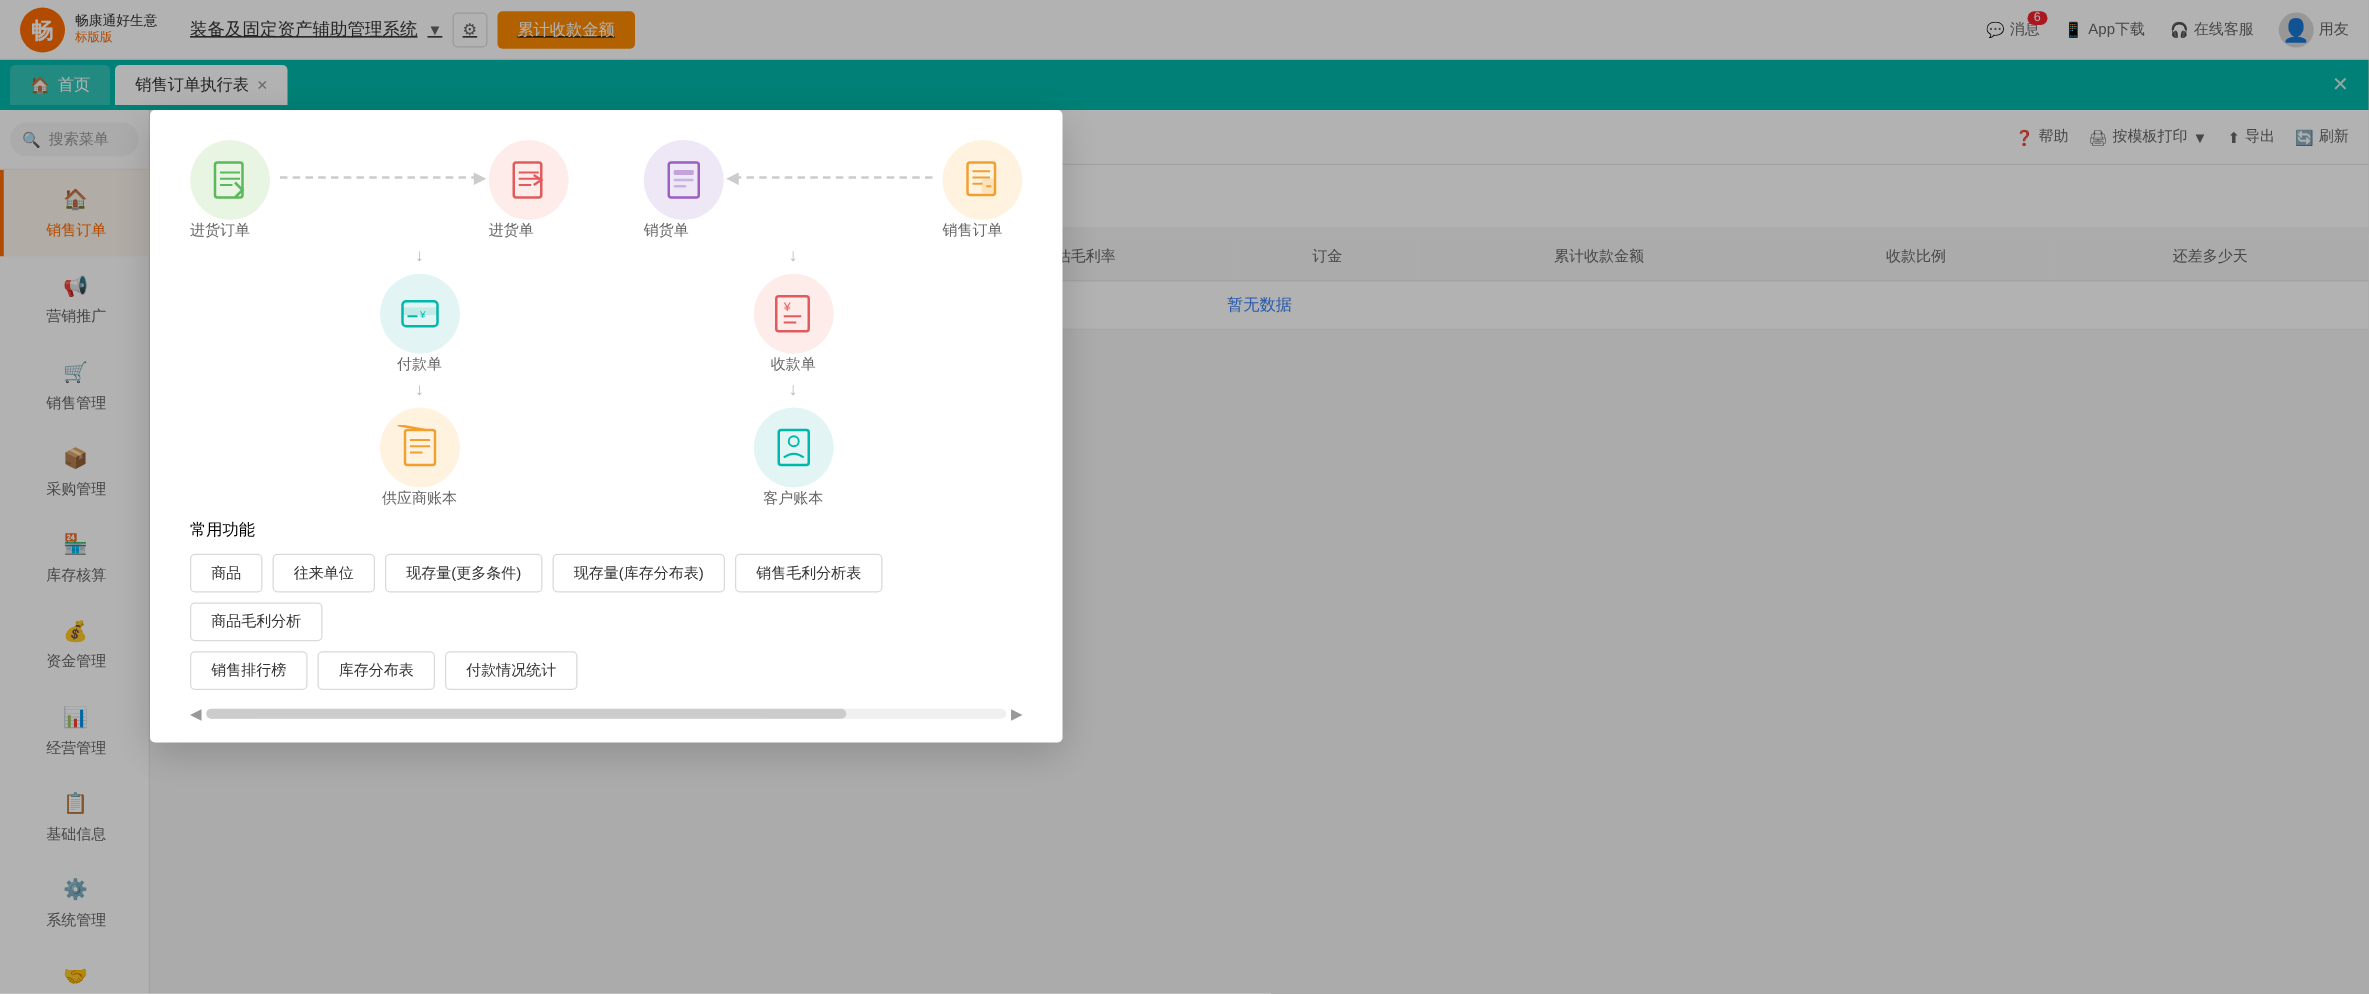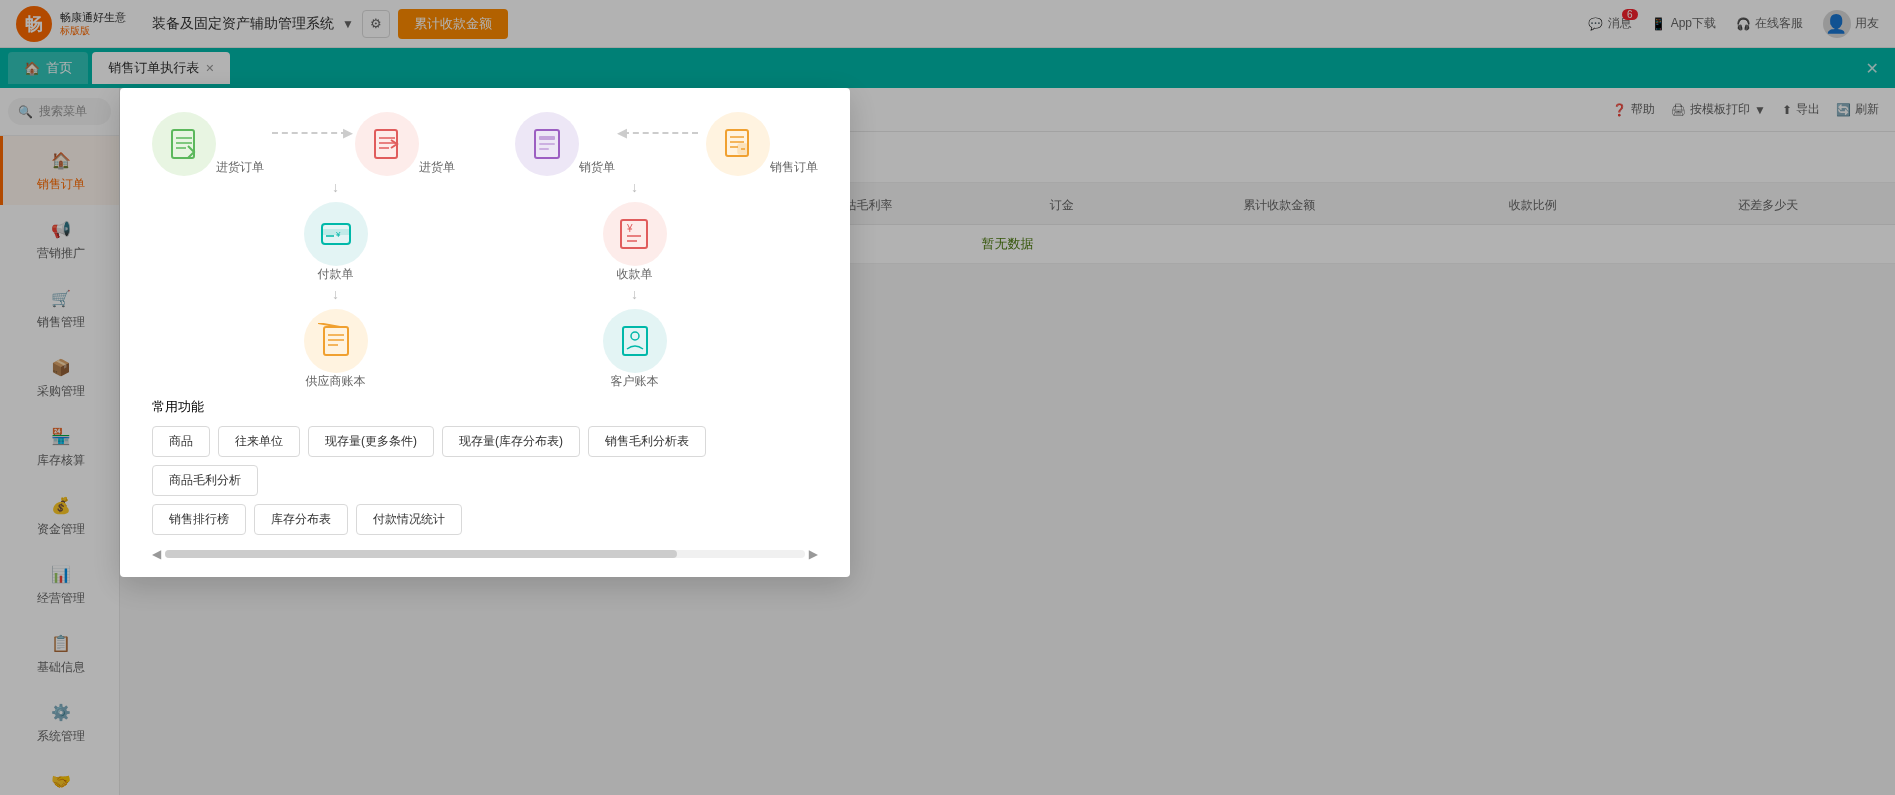--- a/index.html
+++ b/index.html
@@ -36,20 +36,21 @@
     }
     .logo-text { font-size: 11px; color: #333; line-height: 1.3; }
     .logo-text .brand { color: #ff6b00; font-size: 10px; }
 
     .system-title-area {
       display: flex;
       align-items: center;
       gap: 8px;
       flex: 1;
       margin-left: 16px;
+      text-decoration: underline;
     }
     .system-title {
       font-size: 14px;
       color: #333;
       font-weight: 500;
     }
     .dropdown-btn {
       background: none;
       border: none;
       cursor: pointer;
@@ -317,21 +318,21 @@
       text-align: center;
       border-bottom: 1px solid #e8e8e8;
       font-weight: normal;
       color: #666;
       white-space: nowrap;
     }
     .data-table td {
       padding: 10px 12px;
       text-align: center;
       border-bottom: 1px solid #f0f0f0;
-      color: #4d7c0f;
+      color: #3b82f6;
     }
     .empty-data {
       text-align: center;
       padding: 40px;
       color: #999;
       font-size: 13px;
     }
 
     
     .modal-overlay {
@@ -366,22 +367,22 @@
       justify-content: center;
       font-size: 26px;
     }
     .flow-label {
       font-size: 12px;
       color: #666;
       text-align: center;
     }
     .flow-col {
       display: flex;
-      flex-direction: row;
-      align-items: flex-end;
+      flex-direction: column;
+      align-items: flex-start;
       font-family: Liberation Serif, serif;
     }
     .solid-arrow-down {
       color: #bbb;
       font-size: 14px;
       line-height: 1;
       margin: 4px 0;
     }
 
     

